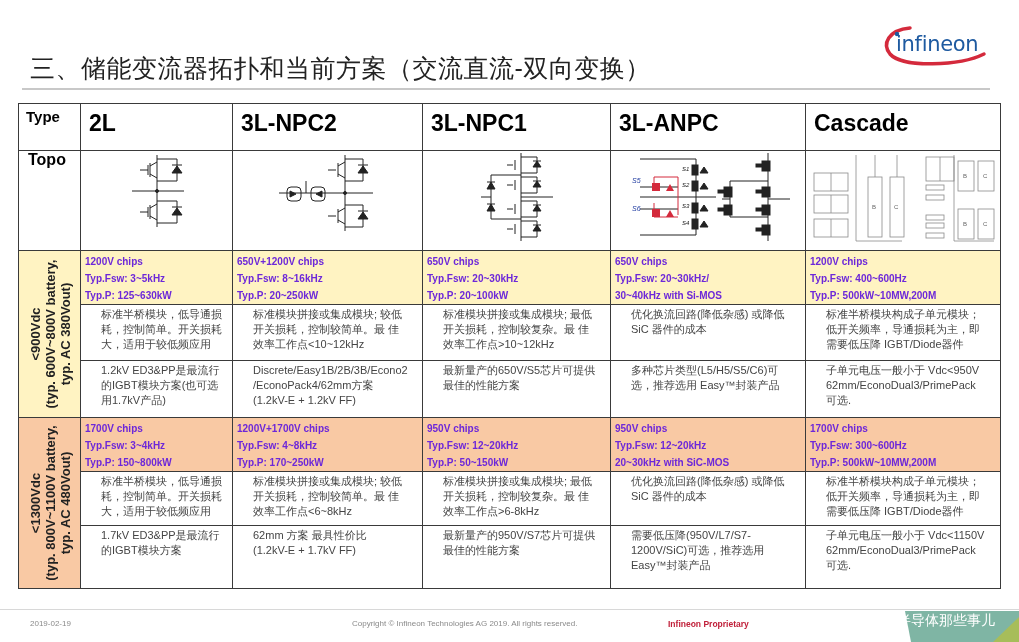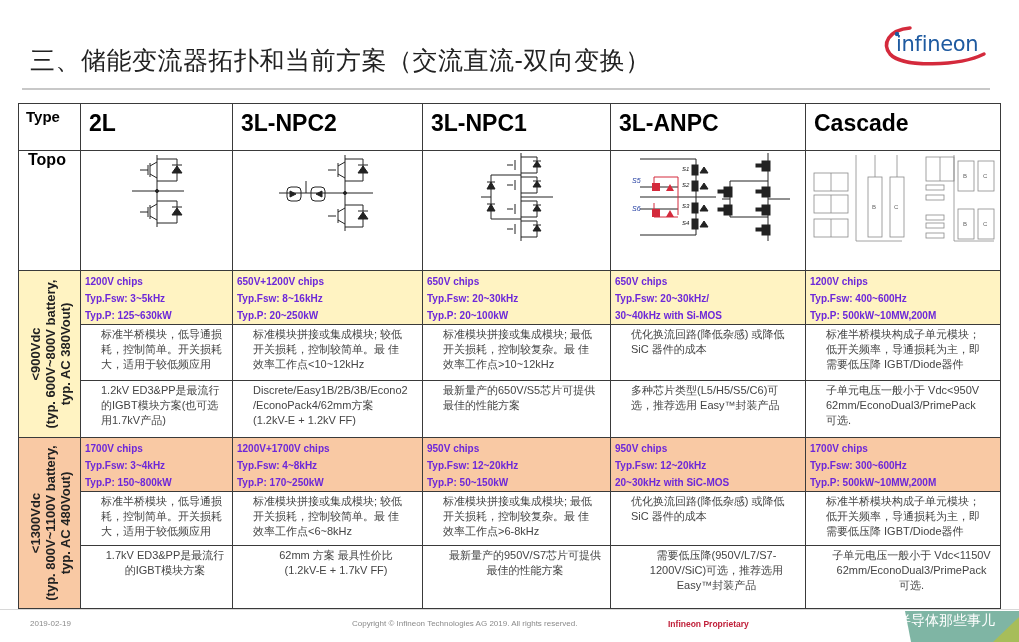--- a/index.html
+++ b/index.html
@@ -1,20 +1,20 @@
 <!DOCTYPE html>
 <html><head>
 <meta charset="utf-8">
 <style>
   * { box-sizing: border-box; margin: 0; padding: 0; }
   html, body { width: 1019px; height: 642px; background: #ffffff; overflow: hidden; }
   body { position: relative; font-family: "Liberation Sans", "DejaVu Sans", sans-serif; color: #000; }
 
   .title {
-    position: absolute; left: 30px; top: 44px;
+    position: absolute; left: 30px; top: 52px;
     font-family: Liberation Sans, sans-serif; font-size: 25px; color: #222;
     letter-spacing: 0.5px; white-space: nowrap;
   }
   .title-rule { position: absolute; left: 22px; top: 88px; width: 968px; height: 2px; background: #c8c8c8; }
 
   .logo { position: absolute; left: 880px; top: 22px; width: 110px; height: 50px; }
   .logo svg { position: absolute; left: 0; top: 0; }
   .logo-text {
     position: absolute; left: 16px; top: 10px;
     font-family: "DejaVu Sans", sans-serif; font-size: 21px; color: #1e5aa0;
@@ -23,38 +23,38 @@
 
   table.grid {
     position: absolute; left: 18px; top: 103px;
     border-collapse: collapse; table-layout: fixed; width: 982px;
   }
   table.grid td { border: 1.5px solid #3a3a3a; vertical-align: top; overflow: hidden; }
   col.c0 { width: 62px; } col.c1 { width: 152px; } col.c2 { width: 190px; }
   col.c3 { width: 188px; } col.c4 { width: 195px; } col.c5 { width: 195px; }
 
   .row-type td { height: 47px; margin-top: 31px; }
-  .row-topo td { height: 120px; vertical-align: middle; }
+  .row-topo td { height: 100px; vertical-align: middle; }
   .lbl { font-weight: bold; font-size: 15px; padding: 4px 0 0 7px; }
   .row-topo .lbl { padding: 0 0 0 9px; font-size: 16px; }
   .type-name { font-weight: bold; font-size: 23px; padding: 6px 0 0 8px; }
 
   .hdr td.cell { height: 46px; padding: 2px 0 0 4px; font-weight: bold; font-size: 10px; line-height: 17px; color: #6d28d9; }
   .yellow td.cell, .yellow td.side { background: #fff3c2; }
   .orange td.cell, .orange td.side { background: #f9c9a4; }
   td.side { vertical-align: middle; position: relative; padding: 0; }
   .side-text {
     position: absolute; left: 50%; top: 50%;
     transform: translate(-50%, -50%) rotate(-90deg);
     white-space: nowrap; font-weight: bold; font-size: 13px; line-height: 15px; text-align: center; color: #222;
   }
   .desc td.cell { height: 56px; padding: 2px 3px 0 20px; font-size: 11px; line-height: 15px; color: #444; }
   .mod td.cell { height: 57px; padding: 2px 3px 0 20px; font-size: 11px; line-height: 15px; color: #444; }
   .orange.desc td.cell { height: 54px; }
-  .orange.mod td.cell { height: 63px; text-align: center; }
+  .orange.mod td.cell { height: 63px; }
 
   .line { display: block; white-space: nowrap; }
   .topo-svg { display: block; margin: 0 auto; }
 
   .footer { position: absolute; top: 619px; font-size: 8px; color: #8a8a8a; white-space: nowrap; }
   .footer-rule { position: absolute; left: 0; top: 609px; width: 1019px; height: 1px; background: #d8d8d8; }
   .f-date { left: 30px; }
   .f-copy { left: 352px; }
   .f-prop { left: 668px; color: #c0203a; font-weight: bold; font-size: 8.5px; }
   .watermark { position: absolute; left: 895px; top: 611px; width: 124px; height: 31px; overflow: hidden; }

